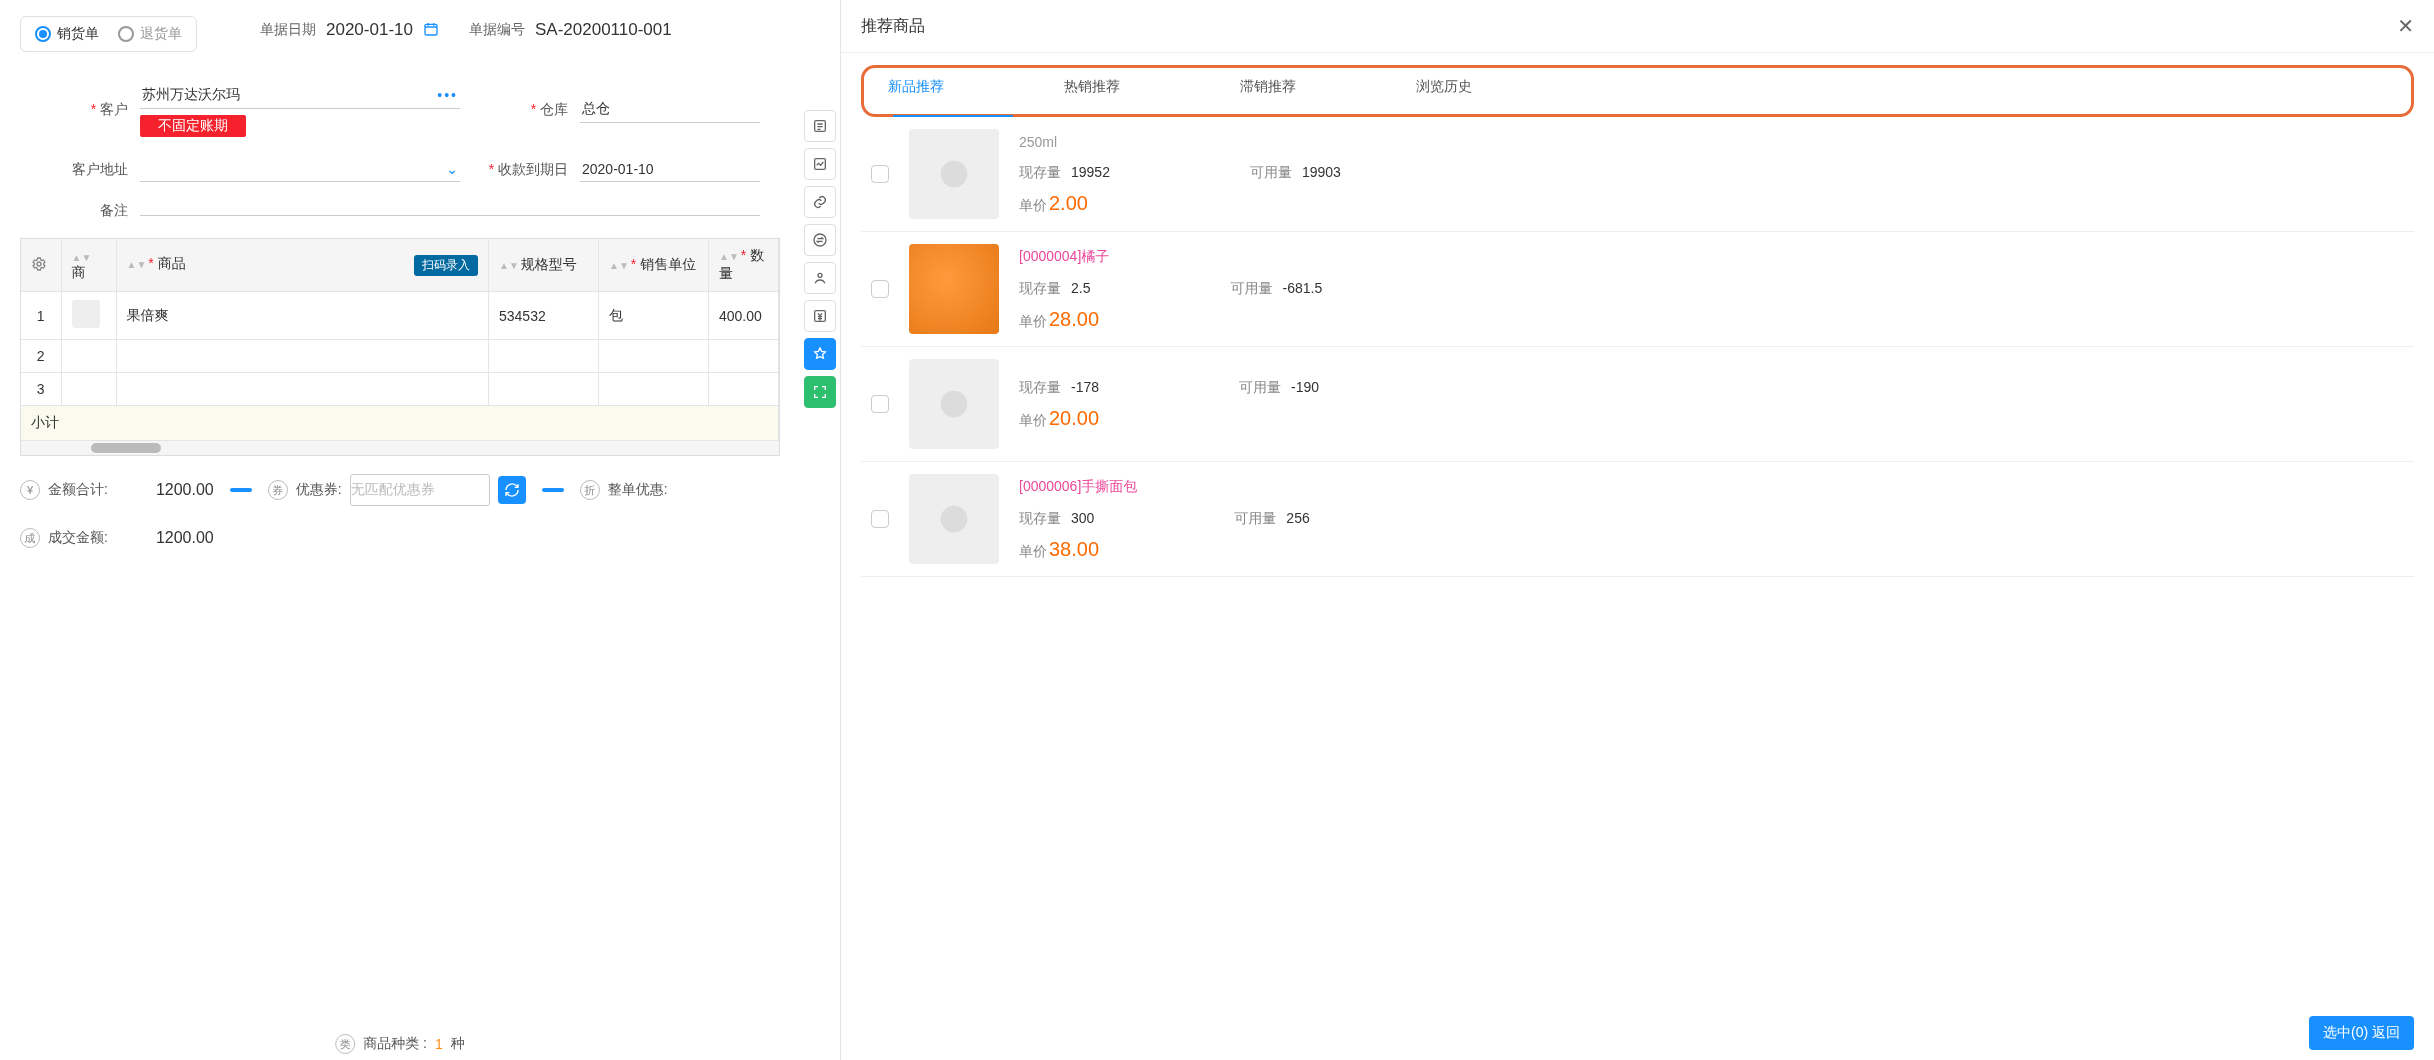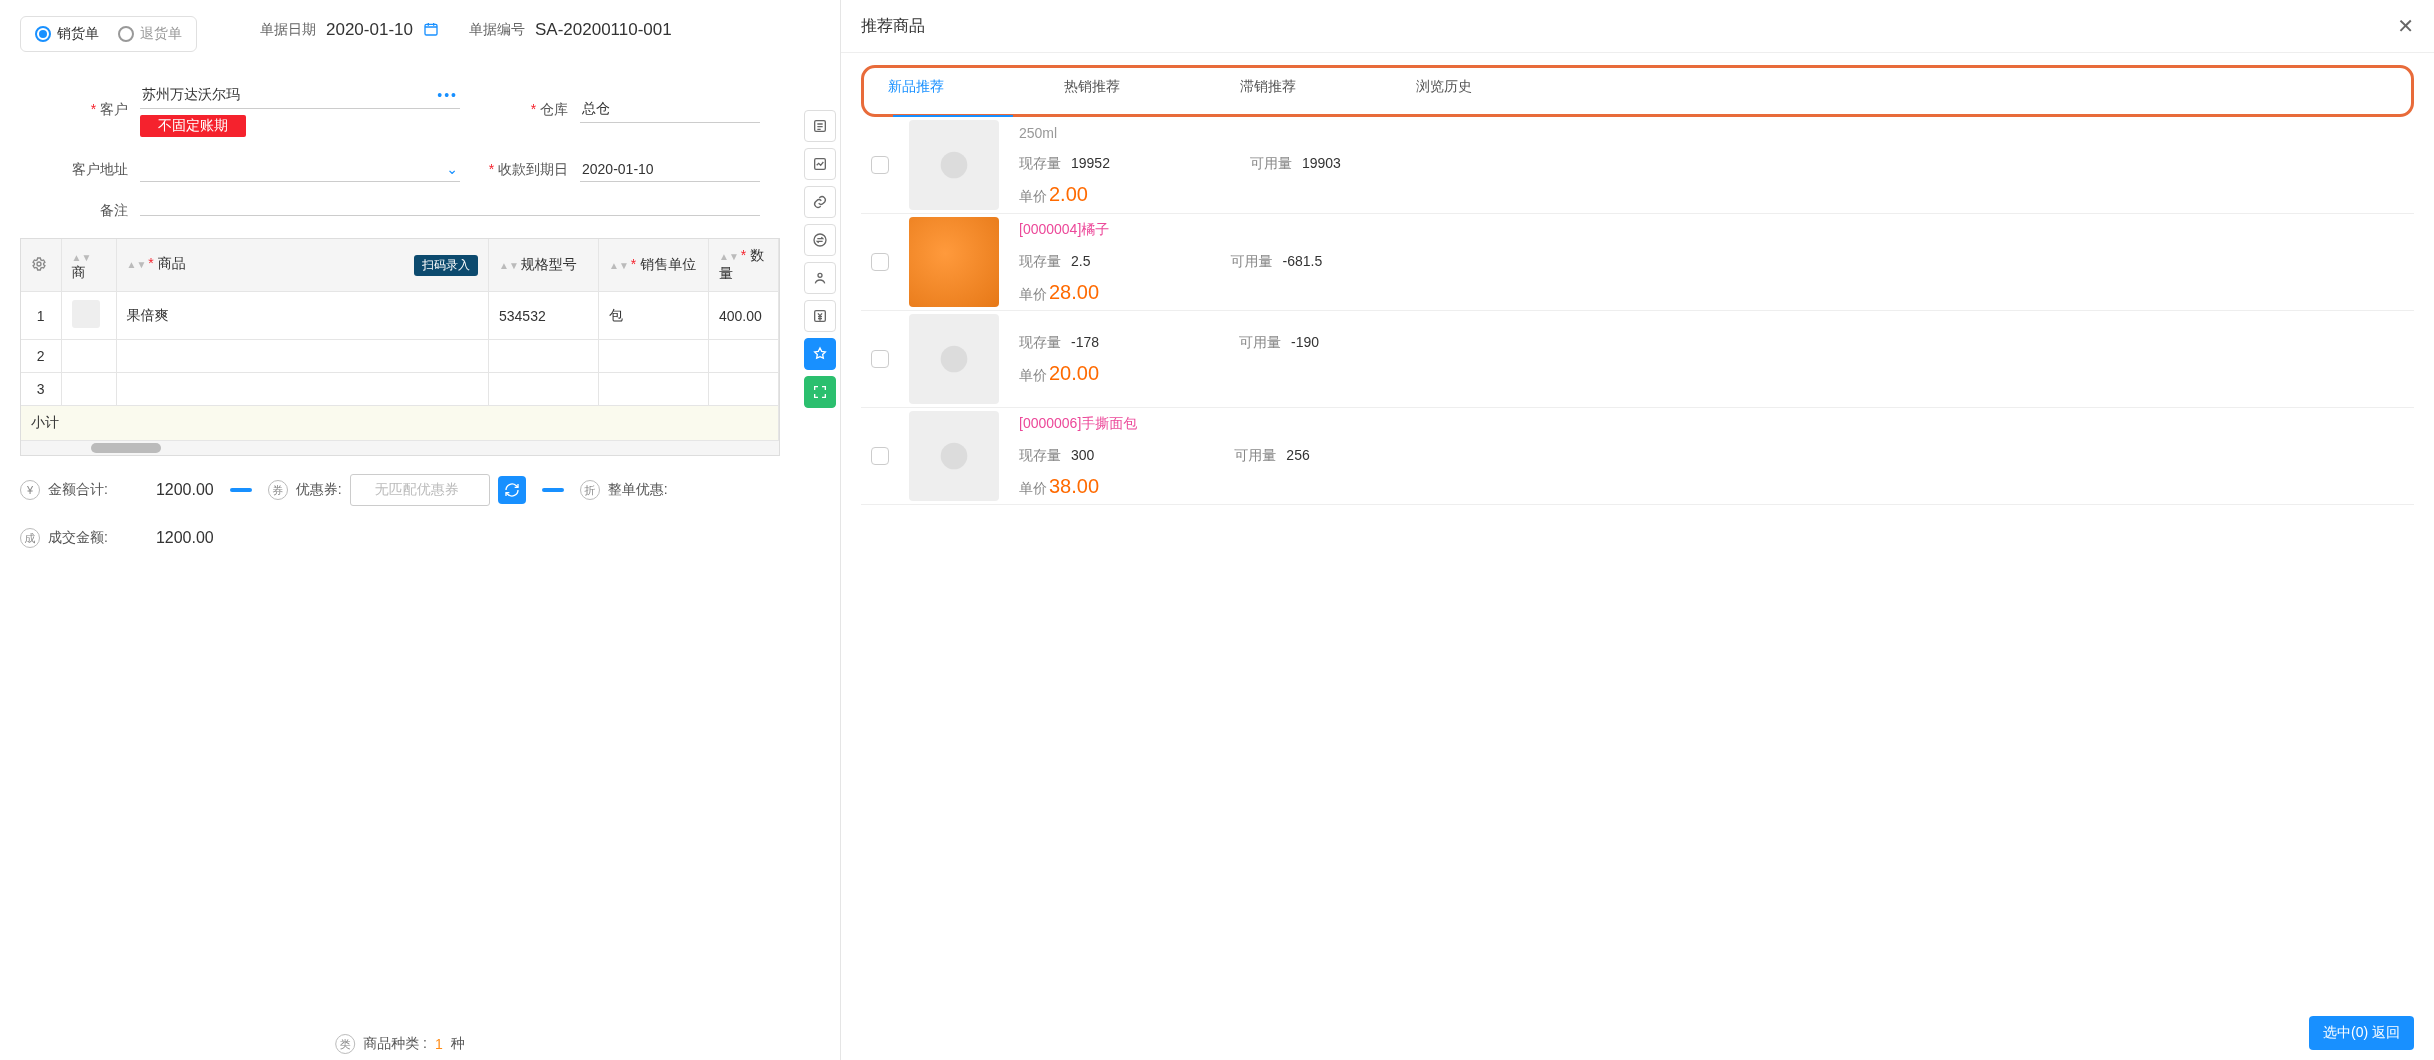--- a/index.html
+++ b/index.html
@@ -31,34 +31,34 @@
 .chev-down { color: #1890ff; }
 .badge-red { background: #f5222d; color: #fff; font-size: 14px; padding: 2px 18px; border-radius: 2px; display: inline-block; margin-top: 6px; }
 
 
 .tbl-wrap { margin-top: 18px; border: 1px solid #ddd; }
 .tbl { width: 100%; border-collapse: collapse; }
 .tbl th, .tbl td { border-right: 1px solid #e5e5e5; border-bottom: 1px solid #e5e5e5; padding: 8px 10px; text-align: left; font-weight: normal; }
 .tbl th { background: #f5f5f5; position: relative; }
 .sort-ic { color: #bbb; font-size: 10px; display: inline-flex; flex-direction: column; line-height: 6px; margin-right: 2px; }
 .req-star { color: #f5222d; }
-.scan-btn { background: #0c4a6e; color: #fff; font-size: 12px; padding: 2px 8px; border-radius: 3px; float: right; cursor: pointer; }
+.scan-btn { background: #0369a1; color: #fff; font-size: 12px; padding: 2px 8px; border-radius: 3px; float: right; cursor: pointer; }
 .gear-cell { text-align: center; color: #888; }
 .prod-img { width: 28px; height: 28px; background: #eee; border-radius: 3px; display: inline-block; }
 .subtotal-row td { background: #fafaee; }
 .hscroll { height: 14px; background: #f5f5f5; position: relative; }
 .hscroll-thumb { position: absolute; left: 70px; width: 70px; height: 10px; background: #bbb; border-radius: 5px; top: 2px; }
 
 
 .totals { margin-top: 18px; display: flex; align-items: center; gap: 16px; flex-wrap: wrap; }
 .tot-item { display: flex; align-items: center; gap: 8px; color: #555; }
 .tot-item .v { font-size: 16px; color: #333; margin-left: 40px; }
 .circ-ic { width: 20px; height: 20px; border: 1px solid #bbb; border-radius: 50%; display: flex; align-items: center; justify-content: center; font-size: 11px; color: #888; }
 .dash { width: 22px; height: 4px; background: #1890ff; border-radius: 2px; }
-.coupon-inp { border: 1px solid #ccc; border-radius: 3px; padding: 6px 24px; color: #bbb; width: 140px; }
+.coupon-inp { border: 1px solid #ccc; border-radius: 3px; padding: 6px 0; color: #bbb; width: 140px; }
 .refresh-btn { width: 28px; height: 28px; background: #1890ff; border-radius: 4px; display: flex; align-items: center; justify-content: center; color: #fff; cursor: pointer; }
 
 .bottom-bar { position: absolute; bottom: 6px; left: 50%; transform: translateX(-50%); display: flex; align-items: center; gap: 8px; color: #555; }
 .bottom-bar .num { color: #ff8c16; }
 
 
 .rt-btn { width: 32px; height: 32px; border: 1px solid #ddd; border-radius: 4px; display: flex; align-items: center; justify-content: center; color: #666; background: #fff; cursor: pointer; }
 .rt-btn.active { background: #1890ff; color: #fff; border-color: #1890ff; }
 .rt-btn.green { background: #2bbf6e; color: #fff; border-color: #2bbf6e; }
 
@@ -68,21 +68,21 @@
 .close-x { font-size: 20px; color: #666; cursor: pointer; }
 .rp-tabs-wrap { padding: 12px 20px 0; }
 .rp-tabs { border: 3px solid #e86b3a; border-radius: 14px; padding: 10px 24px; display: flex; gap: 120px; }
 .rp-tab { color: #555; cursor: pointer; padding-bottom: 8px; }
 .rp-tab.active { color: #1890ff; }
 .rp-tab-underline { height: 2px; background: #1890ff; width: 120px; margin-left: 32px; margin-top: -2px; }
 
 .prod-list { flex: 1; overflow-y: auto; padding: 0 20px; position: relative; }
 .prod-list::-webkit-scrollbar { width: 10px; }
 .prod-list::-webkit-scrollbar-thumb { background: #888; border-radius: 5px; }
-.prod-row { display: flex; align-items: center; gap: 20px; padding: 3px 10px; border-bottom: 1px solid #eee; }
+.prod-row { display: flex; align-items: center; gap: 20px; padding: 12px 10px; border-bottom: 1px solid #eee; }
 .chk { width: 18px; height: 18px; border: 1px solid #ccc; border-radius: 4px; cursor: pointer; flex-shrink: 0; }
 .pimg { width: 90px; height: 90px; background: #eee; border-radius: 4px; display: flex; align-items: center; justify-content: center; flex-shrink: 0; }
 .pimg.orange { background: radial-gradient(circle at 40% 40%, #ff9a3c, #e67817); }
 .pimg svg { opacity: 0.5; }
 .pinfo { flex: 1; }
 .pname { color: #ec4899; margin-bottom: 14px; }
 .pstats { display: flex; gap: 140px; }
 .pstat { display: flex; gap: 10px; color: #888; }
 .pstat .sv { color: #333; }
 .pprice-row { margin-top: 10px; display: flex; gap: 2px; align-items: baseline; }

